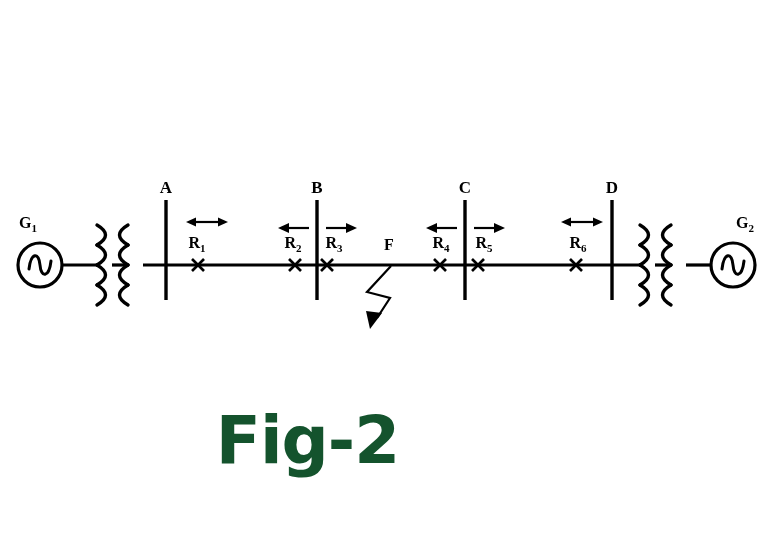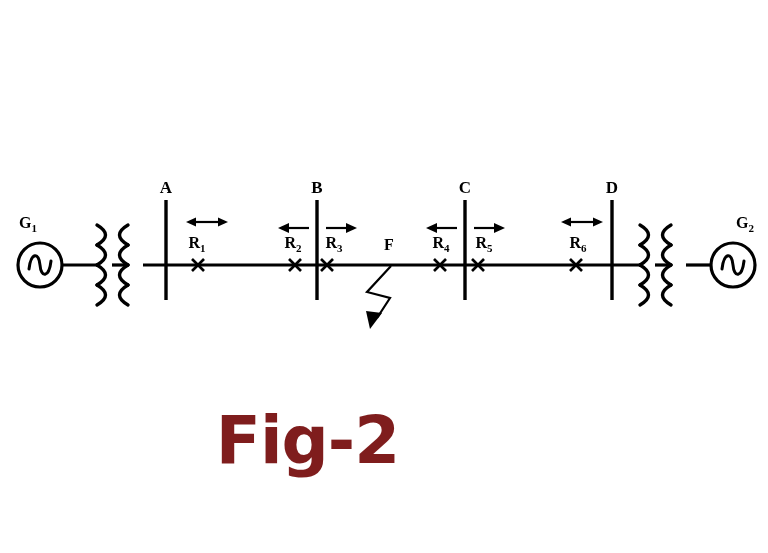--- a/index.html
+++ b/index.html
@@ -103,21 +103,21 @@
   #figure-caption {
     position: absolute;
     left: 0;
     top: 408px;
     width: 615px;
     text-align: center;
     font-family: "DejaVu Sans", sans-serif;
     font-weight: bold;
     font-size: 66px;
     letter-spacing: -1px;
-    color: #7f1d1d;
+    color: #14532d;
     line-height: 1;
   }
 </style>
 </head>
 <body>
 
 <div id="figure-root">
 
   <svg id="diagram-svg" viewBox="0 0 768 553" xmlns="http://www.w3.org/2000/svg">
 

